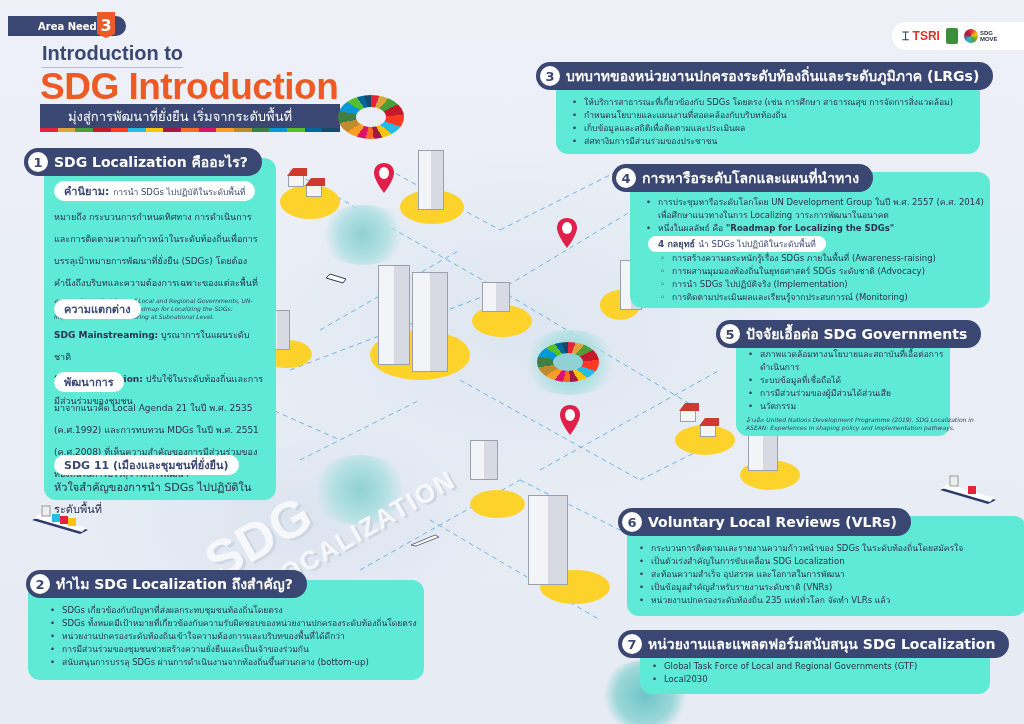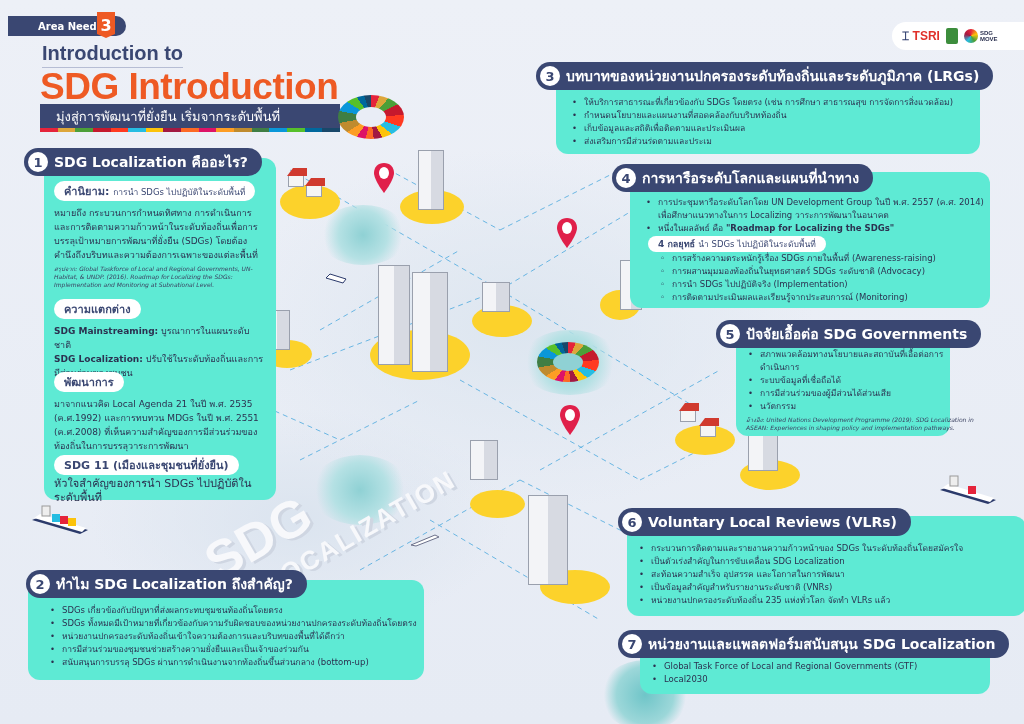--- a/index.html
+++ b/index.html
@@ -39,21 +39,21 @@
     border-bottom: 1px solid #b6bdd4; padding-bottom: 2px;
   }
   .title-main {
     position: absolute; left: 40px; top: 66px;
     font-family: "Liberation Sans", sans-serif; font-weight: bold;
     font-size: 37px; color: #ee5a24; letter-spacing: -0.5px;
   }
   .subtitle-bar {
     position: absolute; left: 40px; top: 104px; width: 300px; height: 24px;
     background: #3a4772; color: #fff; font-size: 13px;
-    display: flex; align-items: center; padding-left: 16px;
+    display: flex; align-items: center; padding-left: 28px;
   }
   .sdg-stripe {
     position: absolute; left: 40px; top: 128px; width: 300px; height: 4px;
     display: flex;
   }
   .sdg-stripe span { flex: 1; height: 100%; }
   .sdg-wheel {
     position: absolute; left: 338px; top: 95px; width: 66px; height: 44px;
     border-radius: 50%;
     background: conic-gradient(#e5243b 0 6%, #dda63a 6% 12%, #4c9f38 12% 18%, #c5192d 18% 24%, #ff3a21 24% 30%, #26bde2 30% 36%, #fcc30b 36% 42%, #a21942 42% 48%, #fd6925 48% 54%, #dd1367 54% 60%, #fd9d24 60% 66%, #bf8b2e 66% 72%, #3f7e44 72% 78%, #0a97d9 78% 84%, #56c02b 84% 90%, #00689d 90% 95%, #19486a 95% 100%);
@@ -96,21 +96,21 @@
     position: relative; padding-left: 14px; font-size: 8.5px; line-height: 13px; color: #2b3150;
   }
   ul.bullets li::before { content: "•"; position: absolute; left: 2px; top: 0; }
   ul.circles li::before { content: "◦"; }
 
   .pill-label {
     display: inline-block; background: #fff; border-radius: 10px;
     padding: 1px 10px; font-weight: bold; color: #3a4772; font-size: 11px;
   }
   .pill-label small { font-weight: normal; font-size: 8.5px; }
-  .body-text { font-size: 9px; line-height: 14px; color: #2b3150; }
+  .body-text { font-size: 9px; line-height: 22px; color: #2b3150; }
   .ref-text { font-size: 6px; line-height: 8px; color: #3a4160; font-style: italic; }
 
   
   .pin { position: absolute; width: 22px; height: 30px; }
   .plate { position: absolute; border-radius: 50%; background: #fcd22b; }
   .ripple { position: absolute; border-radius: 50%; background: radial-gradient(circle, #8fd1d4 0%, #b5e1e4 45%, rgba(181,225,228,0) 72%); }
   .bldg { position: absolute; background: linear-gradient(90deg, #f3f4f7 0 50%, #d7dae2 50% 100%); border: 1px solid #9aa0ad;
     background-image: linear-gradient(90deg, #f3f4f7 0 50%, #d7dae2 50% 100%),
       repeating-linear-gradient(0deg, transparent 0 6px, #b4b9c5 6px 7px); }
   .house { position: absolute; width: 16px; height: 12px; background: #f5f5f5; border: 1px solid #9aa0ad; }
@@ -304,21 +304,21 @@
 <div class="sec-head" style="left:26px;top:570px;">
   <span class="sec-num">2</span>
   <span>ทำไม SDG Localization ถึงสำคัญ?</span>
 </div>
 
 <div class="card" style="left:556px;top:70px;width:424px;height:84px;">
   <ul class="bullets" style="position:absolute;left:14px;top:26px;">
     <li>ให้บริการสาธารณะที่เกี่ยวข้องกับ SDGs โดยตรง (เช่น การศึกษา สาธารณสุข การจัดการสิ่งแวดล้อม)</li>
     <li>กำหนดนโยบายและแผนงานที่สอดคล้องกับบริบทท้องถิ่น</li>
     <li>เก็บข้อมูลและสถิติเพื่อติดตามและประเมินผล</li>
-    <li>ส่งเสริมการมีส่วนร่ดตามและประเม</li>
+    <li>ส่ศทางิมการมีส่วนร่วมของประชาชน</li>
   </ul>
 </div>
 <div class="sec-head" style="left:536px;top:62px;">
   <span class="sec-num">3</span>
   <span>บทบาทของหน่วยงานปกครองระดับท้องถิ่นและระดับภูมิภาค (LRGs)</span>
 </div>
 
 <div class="card" style="left:630px;top:172px;width:360px;height:136px;">
   <ul class="bullets" style="position:absolute;left:14px;top:24px;width:340px;">
     <li>การประชุมหารือระดับโลกโดย UN Development Group ในปี พ.ศ. 2557 (ค.ศ. 2014) เพื่อศึกษาแนวทางในการ Localizing วาระการพัฒนาในอนาคต</li>

